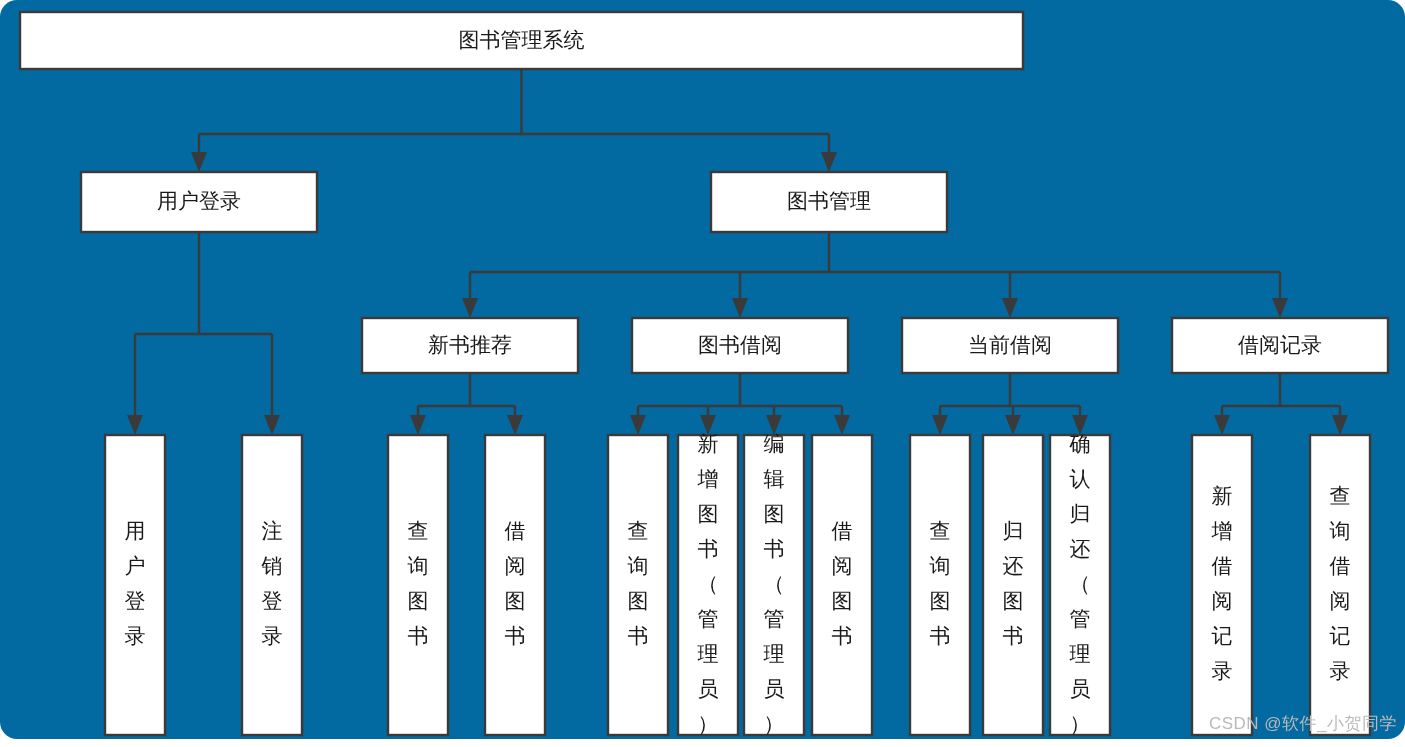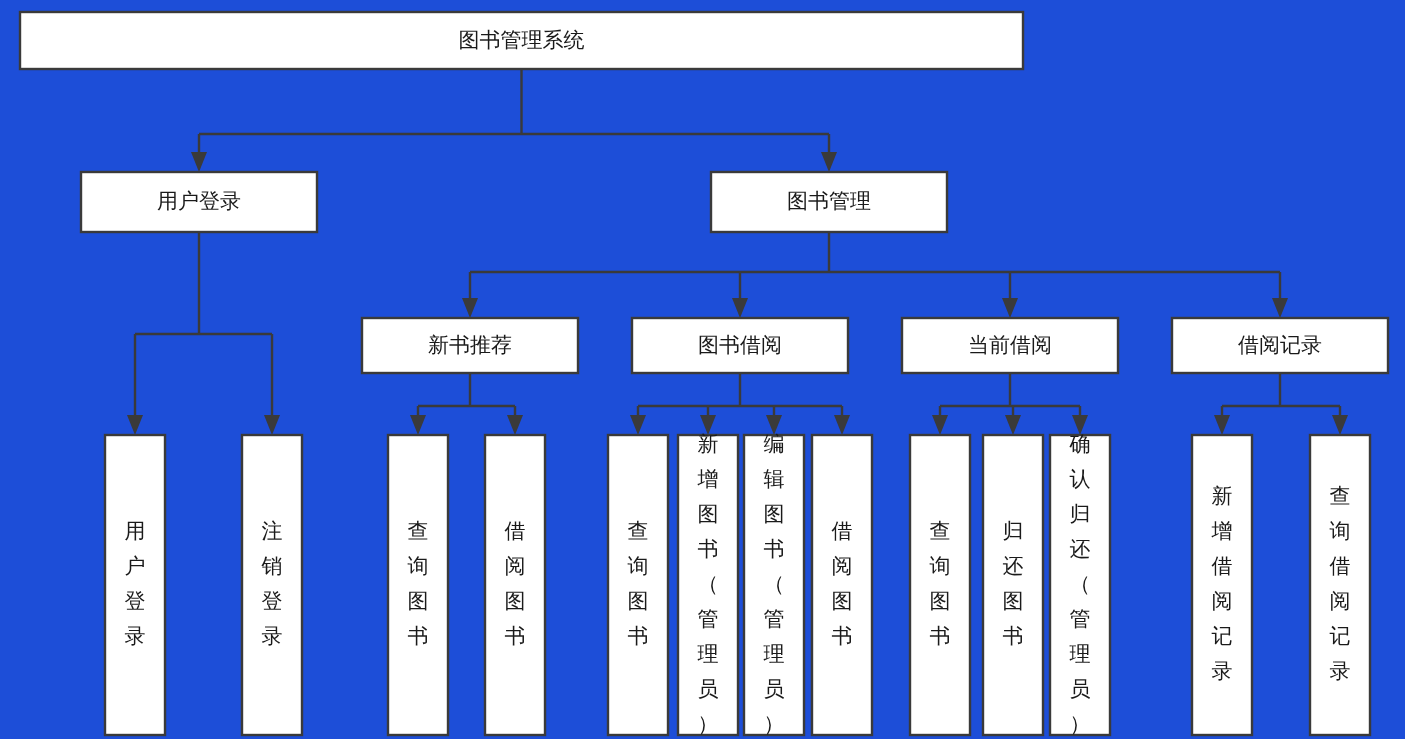--- a/index.html
+++ b/index.html
@@ -10,21 +10,22 @@
   body {
     width: 1405px;
     height: 747px;
     overflow: hidden;
     font-family: "Liberation Sans", "DejaVu Sans", sans-serif;
   }
   #diagram-root {
     position: relative;
     width: 1405px;
     height: 739px;
-    background: #1d4ed8;
+    background: #0369a1;
+    border-radius: 17px;
   }
   svg.chart-svg {
     position: absolute;
     left: 0;
     top: 0;
     width: 1405px;
     height: 747px;
     display: block;
   }
   .node-box {
@@ -217,14 +218,15 @@
         <text class="node-label-vertical" x="1222" y="585"><tspan x="1222" y="497.5" dominant-baseline="middle">新</tspan><tspan x="1222" y="532.5" dominant-baseline="middle">增</tspan><tspan x="1222" y="567.5" dominant-baseline="middle">借</tspan><tspan x="1222" y="602.5" dominant-baseline="middle">阅</tspan><tspan x="1222" y="637.5" dominant-baseline="middle">记</tspan><tspan x="1222" y="672.5" dominant-baseline="middle">录</tspan></text>
       </g>
       <g>
         <rect class="node-box" x="1310" y="435" width="60" height="300"></rect>
         <text class="node-label-vertical" x="1340" y="585"><tspan x="1340" y="497.5" dominant-baseline="middle">查</tspan><tspan x="1340" y="532.5" dominant-baseline="middle">询</tspan><tspan x="1340" y="567.5" dominant-baseline="middle">借</tspan><tspan x="1340" y="602.5" dominant-baseline="middle">阅</tspan><tspan x="1340" y="637.5" dominant-baseline="middle">记</tspan><tspan x="1340" y="672.5" dominant-baseline="middle">录</tspan></text>
       </g>
     </g>
 
   </svg>
 
+  <div class="watermark">CSDN @软件_小贺同学</div>
 
 </div>
 
 </body></html>

